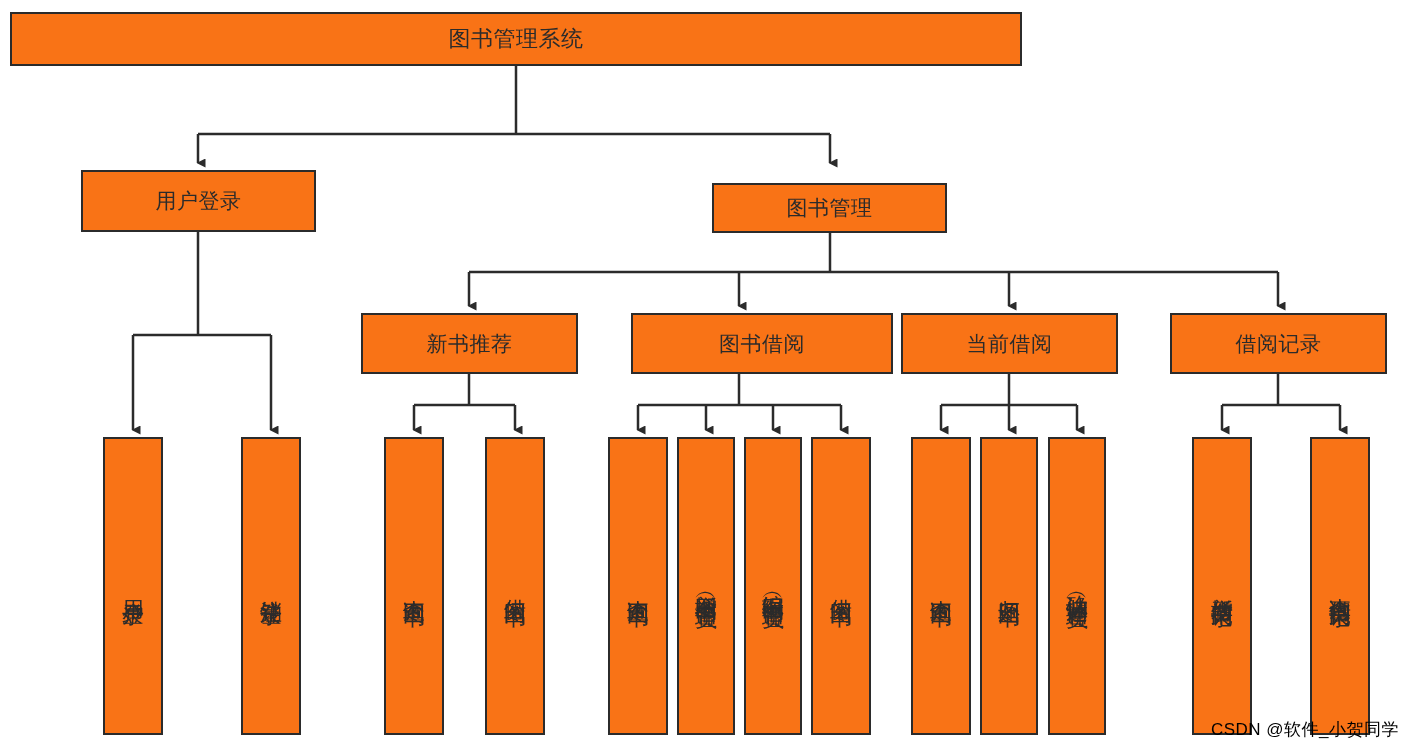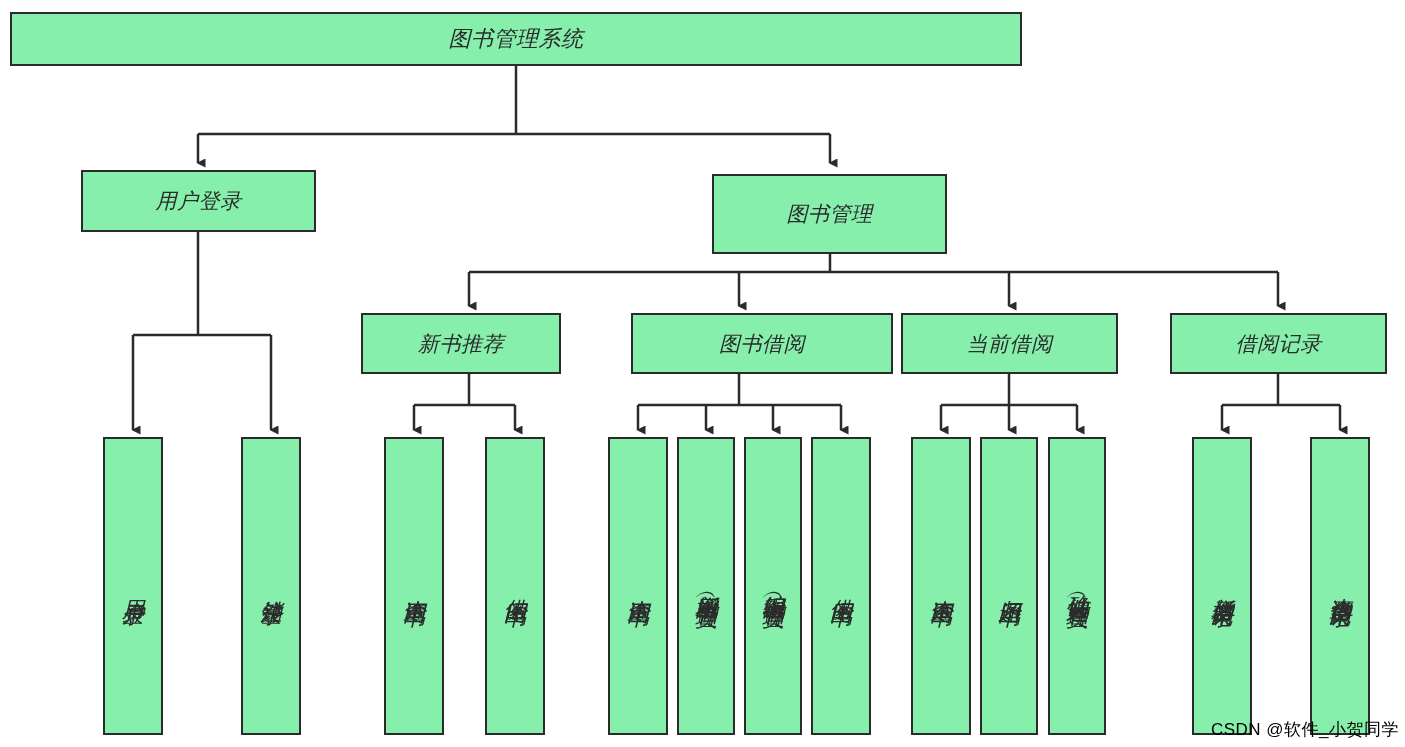--- a/index.html
+++ b/index.html
@@ -21,27 +21,26 @@
     position: absolute;
     left: 0;
     top: 0;
     width: 1405px;
     height: 747px;
     pointer-events: none;
   }
   .node {
     position: absolute;
     box-sizing: border-box;
-    background: #86efac;
+    background: #f97316;
     border: 2.5px solid #2b2b2b;
     display: flex;
     align-items: center;
     justify-content: center;
     overflow: hidden;
-    font-style: italic;
   }
   .node-label {
     color: #2b2b2b;
     text-align: center;
     line-height: 1.12;
     white-space: nowrap;
   }
   .node.horizontal .node-label {
     font-size: 21px;
     letter-spacing: 0.5px;
@@ -127,25 +126,25 @@
     </g>
   </svg>
 
   <div class="node root horizontal" style="left:10px; top:12px; width:1012px; height:54px;">
     <span class="node-label">图书管理系统</span>
   </div>
 
   <div class="node horizontal" style="left:81px; top:170px; width:235px; height:62px;">
     <span class="node-label">用户登录</span>
   </div>
-  <div class="node horizontal" style="left:712px; top:174px; width:235px; height:80px;">
+  <div class="node horizontal" style="left:712px; top:183px; width:235px; height:50px;">
     <span class="node-label">图书管理</span>
   </div>
 
-  <div class="node horizontal" style="left:361px; top:313px; width:200px; height:61px;">
+  <div class="node horizontal" style="left:361px; top:313px; width:217px; height:61px;">
     <span class="node-label">新书推荐</span>
   </div>
   <div class="node horizontal" style="left:631px; top:313px; width:262px; height:61px;">
     <span class="node-label">图书借阅</span>
   </div>
   <div class="node horizontal" style="left:1170px; top:313px; width:217px; height:61px;">
     <span class="node-label">借阅记录</span>
   </div>
   <div class="node horizontal" style="left:901px; top:313px; width:217px; height:61px;">
     <span class="node-label">当前借阅</span>

